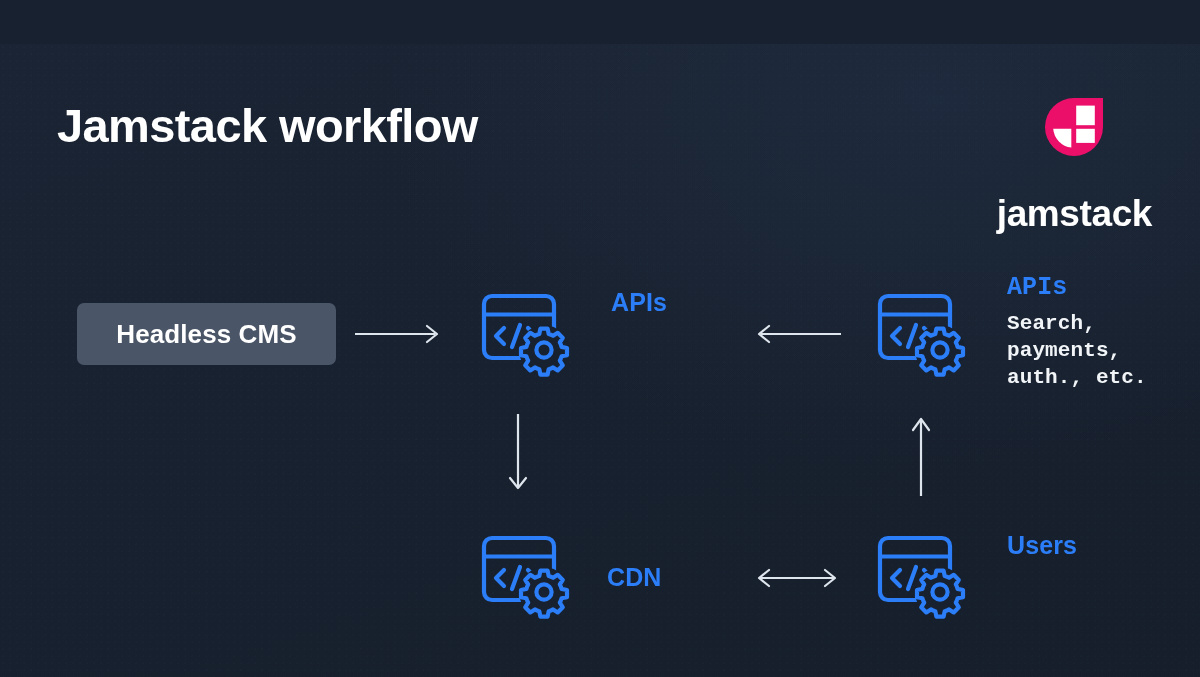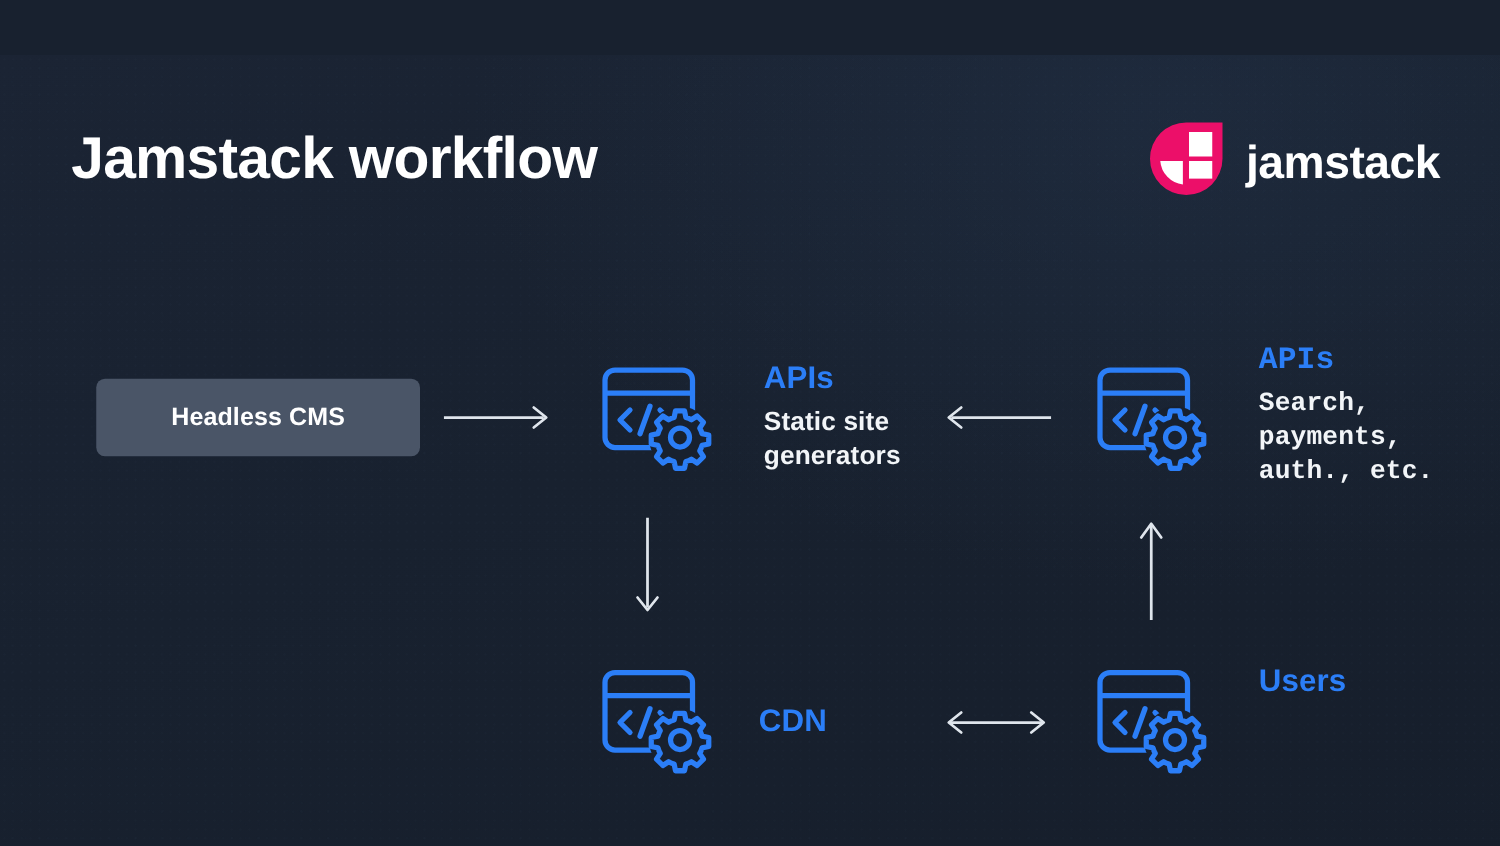--- a/index.html
+++ b/index.html
@@ -47,21 +47,22 @@
     letter-spacing: -0.6px;
     color: #ffffff;
     line-height: 1.1;
   }
   #brand {
     position: absolute;
     right: 48px;
     top: 52px;
     display: flex;
     align-items: center;
-    gap: 17px;
+    gap: 31px;
+    flex-direction: column;
   }
   #brand-wordmark {
     font-size: 37px;
     font-weight: bold;
     color: #ffffff;
     letter-spacing: -0.4px;
   }
 
   
   #headless-cms {
@@ -69,21 +70,21 @@
     left: 77px;
     top: 259px;
     width: 259px;
     height: 62px;
     border-radius: 7px;
     background: #4a5567;
     display: flex;
     align-items: center;
     justify-content: center;
     color: #ffffff;
-    font-size: 20px;
+    font-size: 26px;
     font-weight: bold;
     letter-spacing: 0.1px;
   }
 
   
   .node-icon {
     position: absolute;
     width: 96px;
     height: 88px;
   }
@@ -192,24 +193,20 @@
       <g transform="translate(68,60)">
         <circle cx="0" cy="0" r="25" fill="#18212f"></circle>
         <path d="M-3.6,-21.4 h7.2 l1.1,5.4 a16,16 0 0 1 4.4,1.8 l4.6,-3 l5.1,5.1 l-3,4.6 a16,16 0 0 1 1.8,4.4 l5.4,1.1 v7.2 l-5.4,1.1 a16,16 0 0 1 -1.8,4.4 l3,4.6 l-5.1,5.1 l-4.6,-3 a16,16 0 0 1 -4.4,1.8 l-1.1,5.4 h-7.2 l-1.1,-5.4 a16,16 0 0 1 -4.4,-1.8 l-4.6,3 l-5.1,-5.1 l3,-4.6 a16,16 0 0 1 -1.8,-4.4 l-5.4,-1.1 v-7.2 l5.4,-1.1 a16,16 0 0 1 1.8,-4.4 l-3,-4.6 l5.1,-5.1 l4.6,3 a16,16 0 0 1 4.4,-1.8 z" stroke="#2b7ef7" stroke-width="4.2" fill="#18212f" stroke-linejoin="round"></path>
         <circle cx="0" cy="0" r="7.6" stroke="#2b7ef7" stroke-width="4.2" fill="#18212f"></circle>
       </g>
     </svg>
   </div>
 
   <div class="node-text" style="left:611px; top:244px;">
     <div class="node-title">APIs</div>
-    <div class="node-sub">
-      <div>Static site</div>
-      <div>generators</div>
-    </div>
   </div>
 
   <div class="node-text" style="left:1007px; top:230px;font-family:Liberation Mono, monospace;">
     <div class="node-title">APIs</div>
     <div class="node-sub">
       <div>Search,</div>
       <div>payments,</div>
       <div>auth., etc.</div>
     </div>
   </div>

